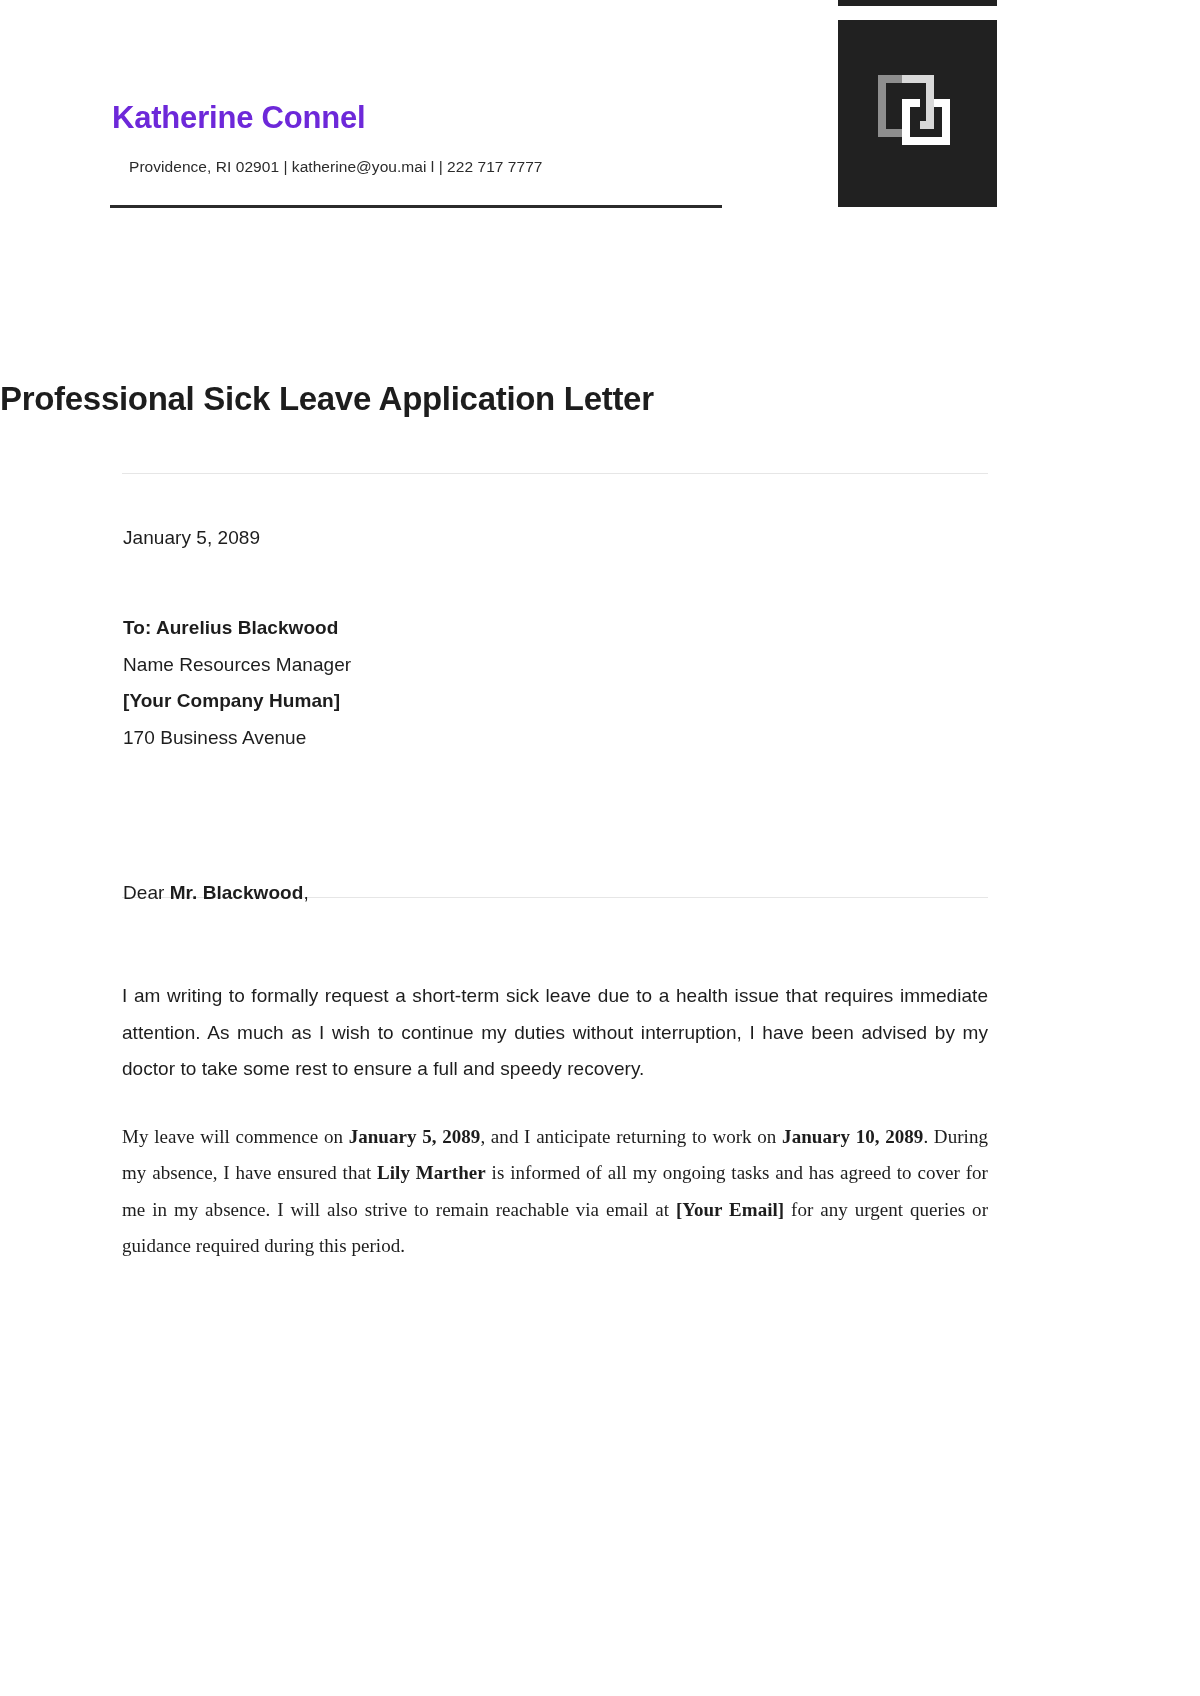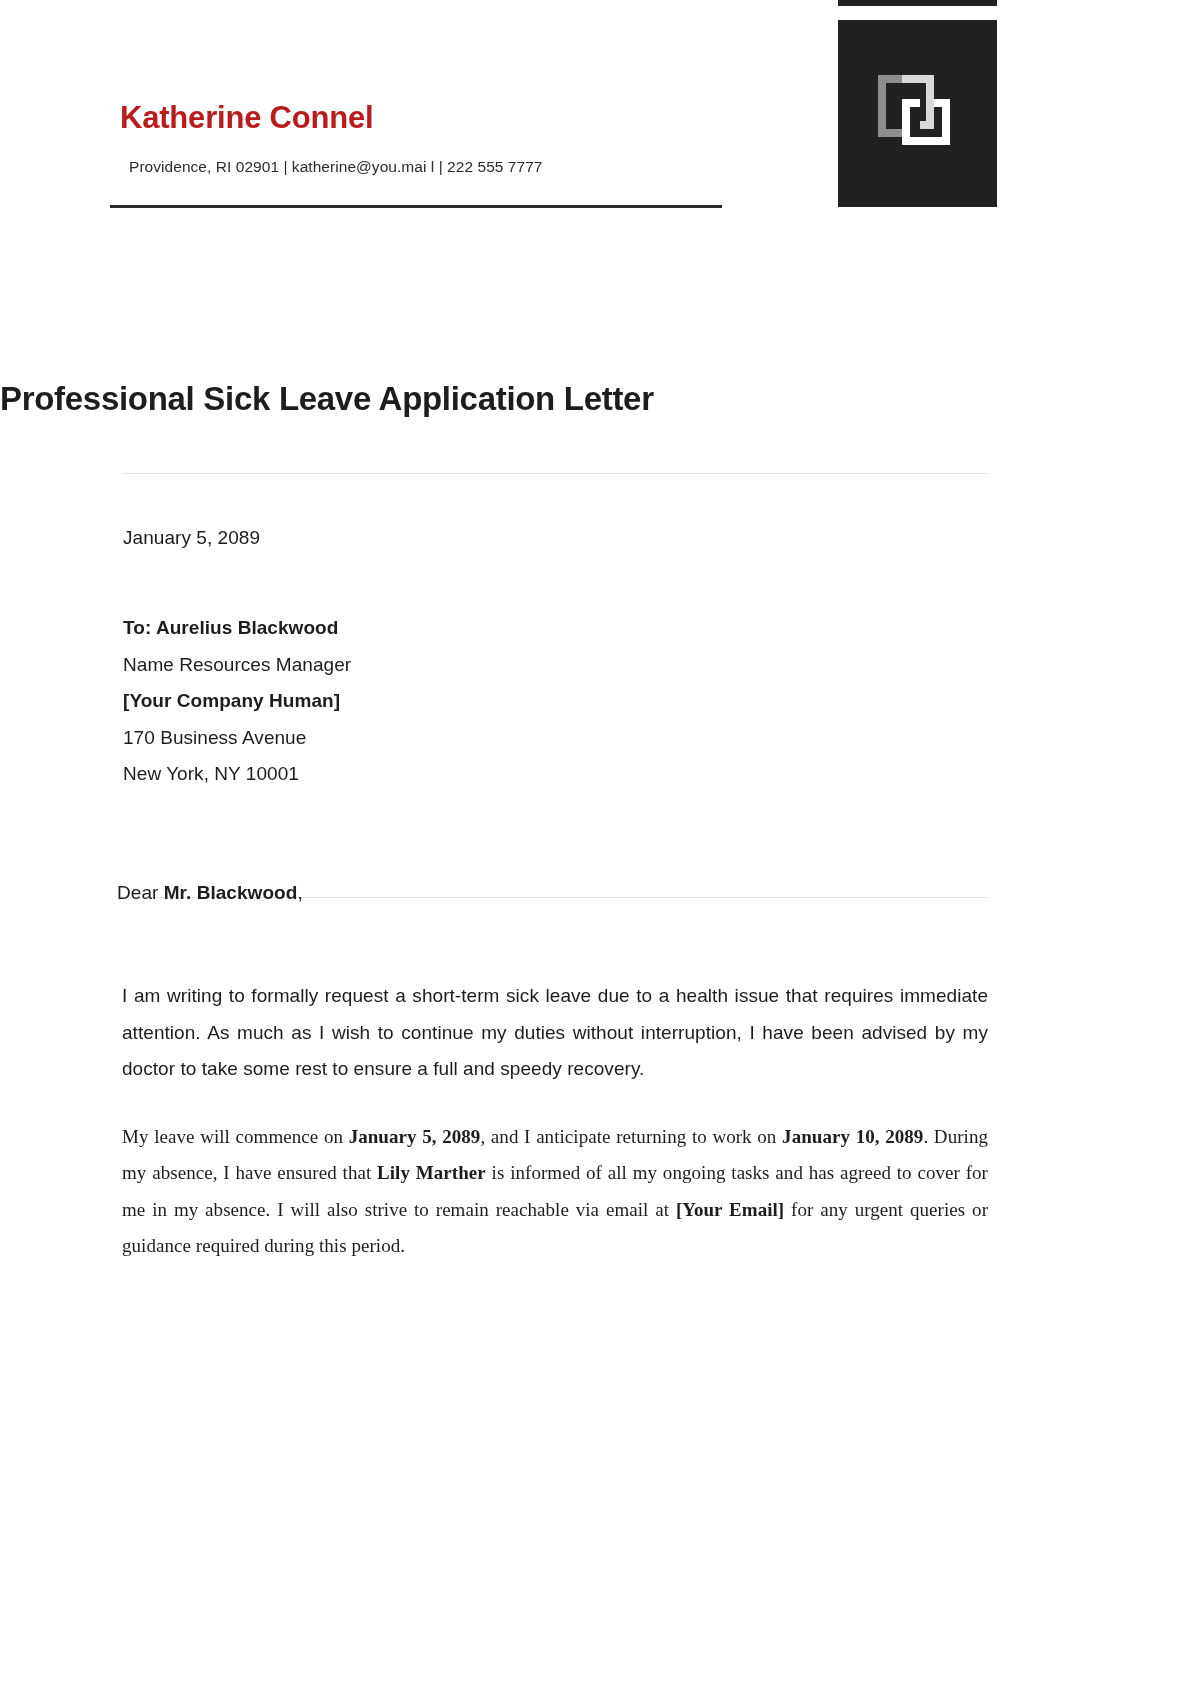--- a/index.html
+++ b/index.html
@@ -19,26 +19,26 @@
 
   
   .letterhead {
     position: absolute;
     left: 0; top: 0;
     width: 1200px;
     height: 208px;
   }
   .sender-name {
     position: absolute;
-    left: 120px;
+    left: 112px;
     top: 100px;
     font-size: 31px;
     font-weight: 700;
     letter-spacing: -0.2px;
-    color: #b91c1c;
+    color: #6d28d9;
     white-space: nowrap;
   }
   .sender-contact {
     position: absolute;
     left: 129px;
     top: 158px;
     font-size: 15.5px;
     font-weight: 400;
     color: #2b2b2b;
     letter-spacing: 0.05px;
@@ -121,21 +121,21 @@
     font-size: 19px;
     line-height: 36.5px;
     color: #1d1d1d;
     letter-spacing: 0.05px;
     white-space: nowrap;
   }
   .recipient-line.bold { font-weight: 700; }
 
   .salutation {
     position: absolute;
-    left: 117px;
+    left: 123px;
     top: 882px;
     font-size: 19px;
     color: #1d1d1d;
     letter-spacing: 0.05px;
   }
   .salutation b { font-weight: 700; }
 
   .body-copy {
     position: absolute;
     left: 122px;
@@ -154,21 +154,21 @@
   .body-paragraph:last-child { margin-bottom: 0; font-family: Liberation Serif, serif; }
   .body-paragraph b { font-weight: 700; }
 </style>
 </head>
 <body>
 
 <div class="letterhead">
 
   <div class="sender-name">Katherine Connel</div>
 
-  <div class="sender-contact">Providence, RI 02901 | katherine@you.mai l |  222 555 7777</div>
+  <div class="sender-contact">Providence, RI 02901 | katherine@you.mai l |  222 717 7777</div>
 
   <div class="header-rule"></div>
 
   <div class="logo-tab"></div>
 
   <div class="logo-block">
     <svg class="logo-mark" viewBox="0 0 84 82">
 
       <path d="M2 2 H44 V10 H10 V56 H26 V64 H2 Z" fill="#8e8e8e"></path>
 
@@ -185,21 +185,20 @@
 
 <div class="divider divider-title"></div>
 
 <div class="letter-date">January 5, 2089</div>
 
 <div class="recipient-block">
     <div class="recipient-line bold">To: Aurelius Blackwood</div>
     <div class="recipient-line">Name Resources Manager</div>
     <div class="recipient-line bold">[Your Company Human]</div>
     <div class="recipient-line">170 Business Avenue</div>
-    <div class="recipient-line">New York, NY 10001</div>
   </div>
 
 <div class="divider divider-address"></div>
 
 <div class="salutation"><span>Dear </span><b>Mr. Blackwood</b><span>,</span></div>
 
 <div class="body-copy">
     <p class="body-paragraph"><span>I am writing to formally request a short-term sick leave due to a health issue that requires immediate attention. As much as I wish to continue my duties without interruption, I have been advised by my doctor to take some rest to ensure a full and speedy recovery.</span></p>
     <p class="body-paragraph"><span>My leave will commence on </span><b>January 5, 2089</b><span>, and I anticipate returning to work on </span><b>January 10, 2089</b><span>. During my absence, I have ensured that </span><b>Lily Marther</b><span> is informed of all my ongoing tasks and has agreed to cover for me in my absence. I will also strive to remain reachable via email  at </span><b>[Your Email]</b><span> for any urgent queries or guidance required during this period.</span></p>
   </div>

